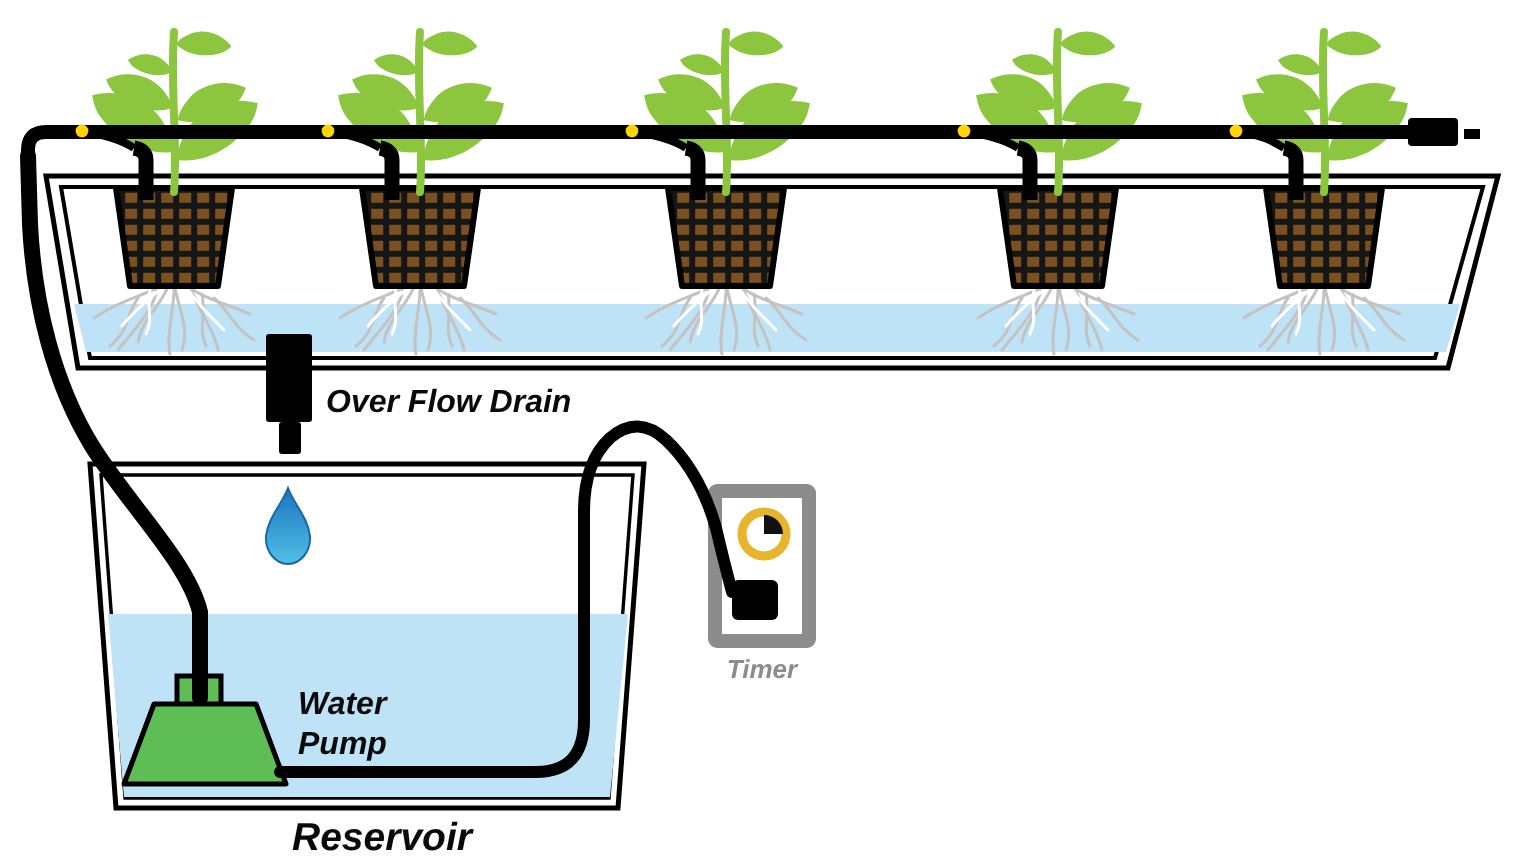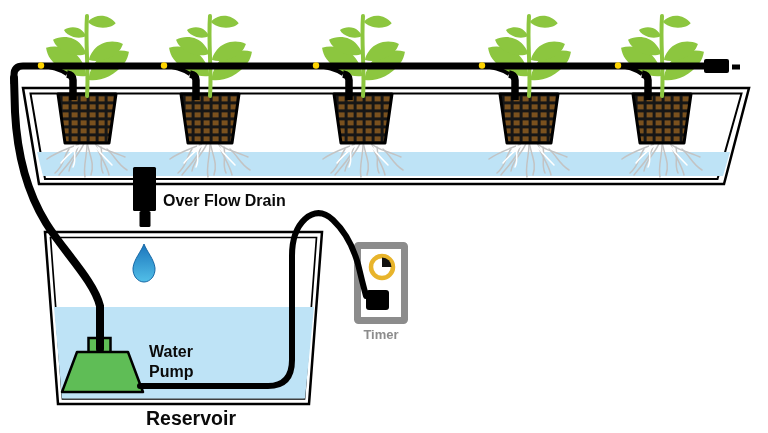--- a/index.html
+++ b/index.html
@@ -1,16 +1,16 @@
 <!DOCTYPE html>
 <html><head>
 <meta charset="utf-8">
 <style>
   html,body{margin:0;padding:0;background:#ffffff;}
-  .stage{position:relative;width:768px;height:433px;background:#ffffff;overflow:hidden;}
+  .stage{position:relative;width:768px;height:433px;background:#ffffff;overflow:hidden;font-style:italic;}
   svg{display:block;}
   text{font-family:"Liberation Sans", sans-serif;font-weight:bold;}
   .lbl-black{fill:#0a0a0a;}
   .lbl-big{font-size:19.5px;}
   .lbl-med{font-size:16px;}
   .lbl-timer{font-size:13px;}
 </style>
 </head>
 <body>
 

